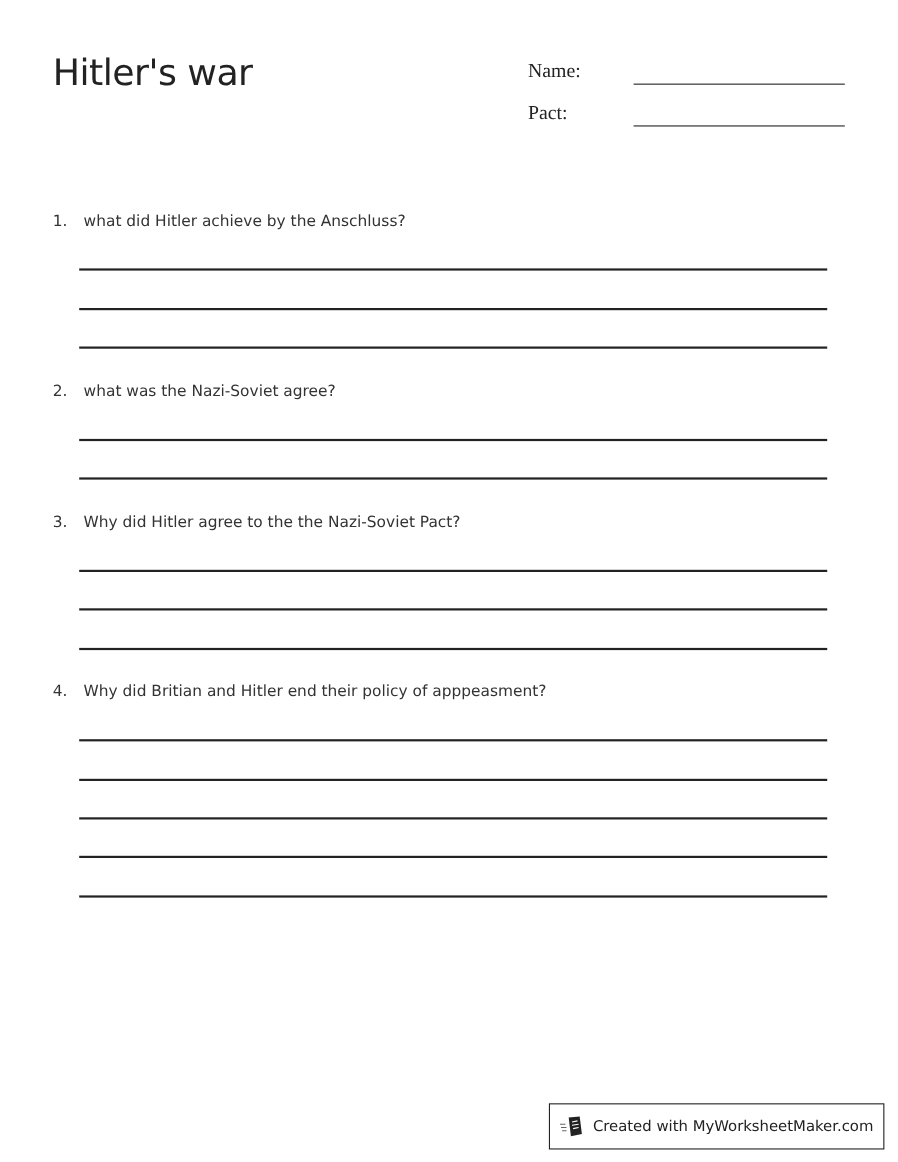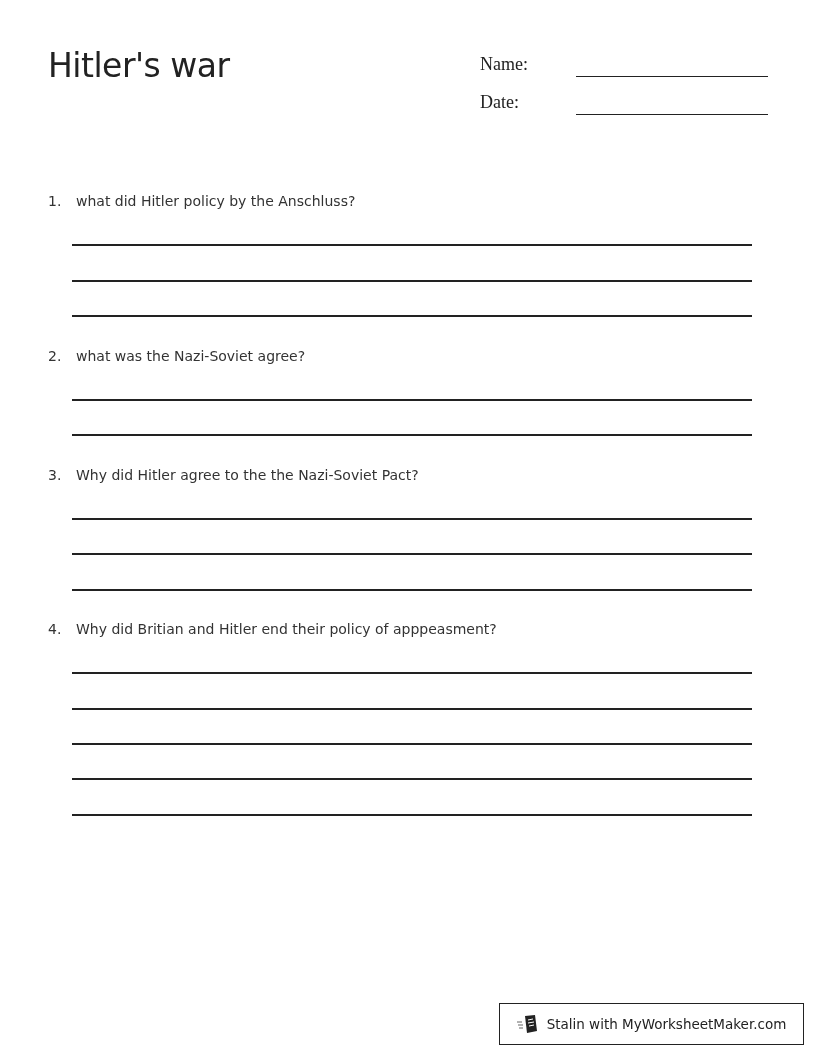--- a/index.html
+++ b/index.html
@@ -18,27 +18,27 @@
 </head>
 <body>
 
 <h1 class="title">Hitler's war</h1>
 
 <div>
   <span class="field field-label" style="left:480px; top:54px;">Name:</span>
   <div class="field-line" style="left:576px; top:76px;"></div>
 </div>
 <div>
-  <span class="field field-label" style="left:480px; top:92px;">Date:</span>
+  <span class="field field-label" style="left:480px; top:92px;">Pact:</span>
   <div class="field-line" style="left:576px; top:114px;"></div>
 </div>
 
 <div class="question" style="top:193px;">
   <span class="qnum">1.</span>
-  <span class="qtext">what did Hitler policy by the Anschluss?</span>
+  <span class="qtext">what did Hitler achieve by the Anschluss?</span>
 </div>
 <div class="answer-line" style="top:244px;"></div>
 <div class="answer-line" style="top:280px;"></div>
 <div class="answer-line" style="top:315px;"></div>
 
 <div class="question" style="top:348px;">
   <span class="qnum">2.</span>
   <span class="qtext">what was the Nazi-Soviet agree?</span>
 </div>
 <div class="answer-line" style="top:399px;"></div>
@@ -63,14 +63,14 @@
 <div class="answer-line" style="top:814px;"></div>
 
 <div class="footer">
   <svg class="footer-icon" viewBox="0 0 22 20">
     <line x1="0" y1="8" x2="5" y2="8" stroke="#666" stroke-width="1"></line>
     <line x1="1" y1="11" x2="6" y2="11" stroke="#666" stroke-width="1"></line>
     <line x1="2" y1="14" x2="6" y2="14" stroke="#666" stroke-width="1"></line>
     <path d="M8 2 L18 1 L20 17 L10 19 Z" fill="#222"></path>
     <path d="M11 6 L16 5 M11 9 L17 8 M12 12 L17 11" stroke="#fff" stroke-width="1"></path>
   </svg>
-  <span>Stalin with MyWorksheetMaker.com</span>
+  <span>Created with MyWorksheetMaker.com</span>
 </div>
 
 </body></html>

